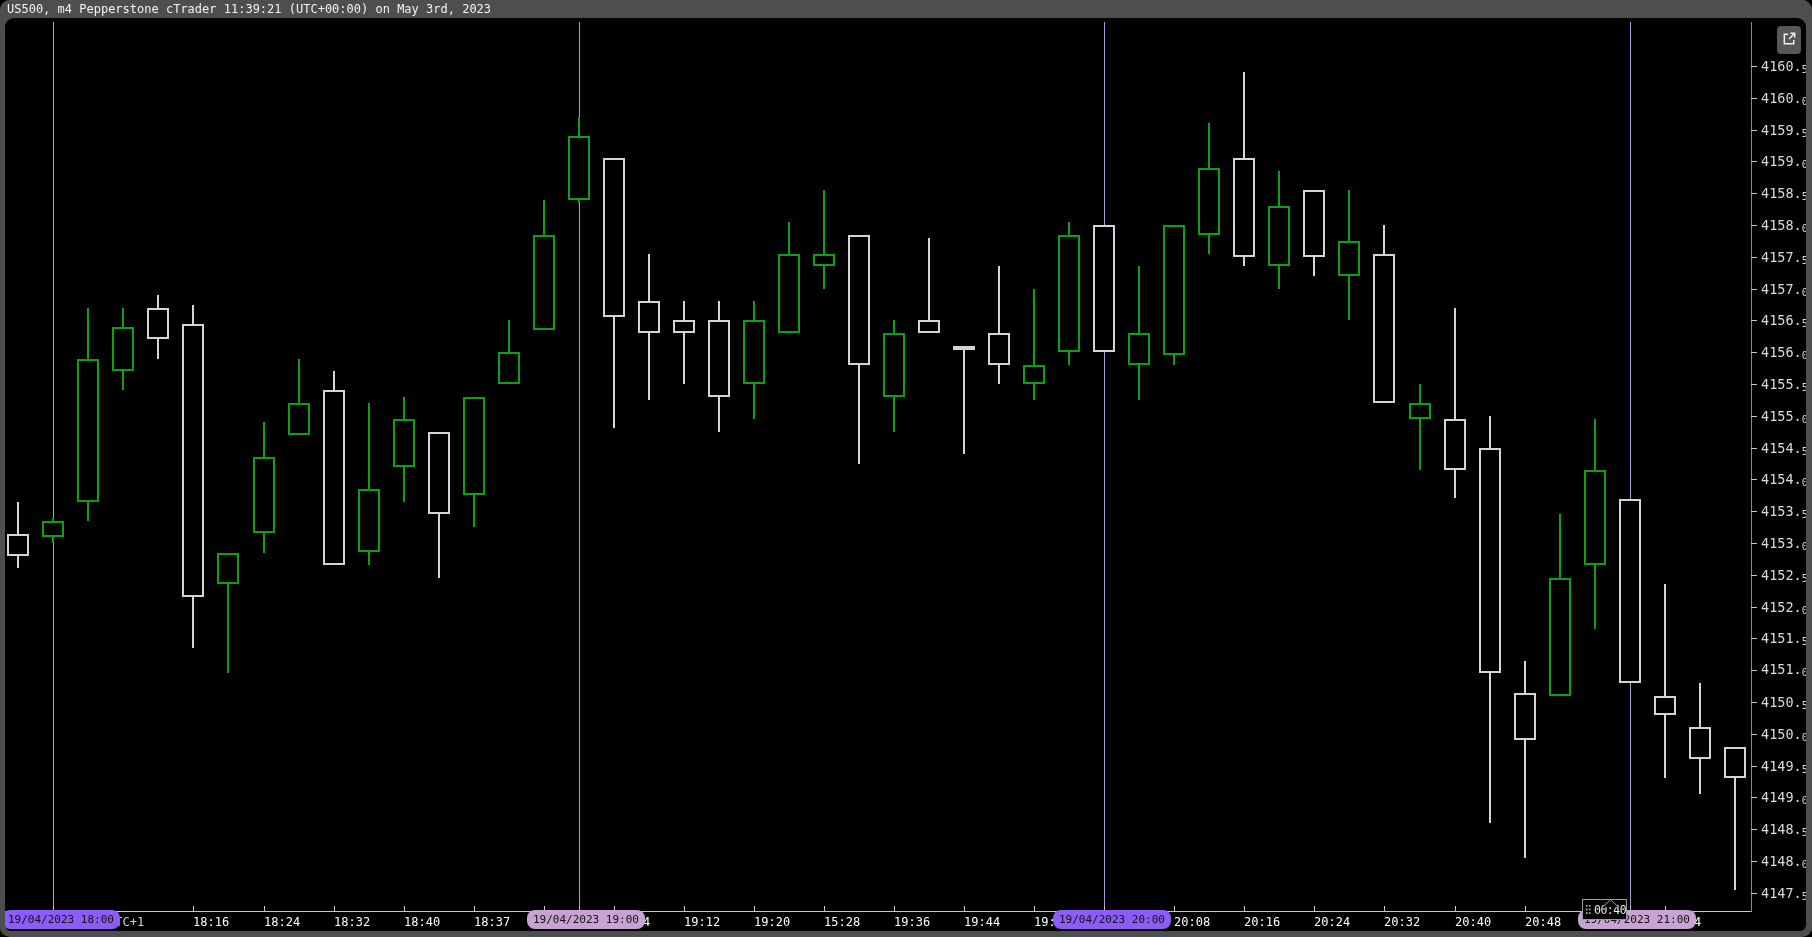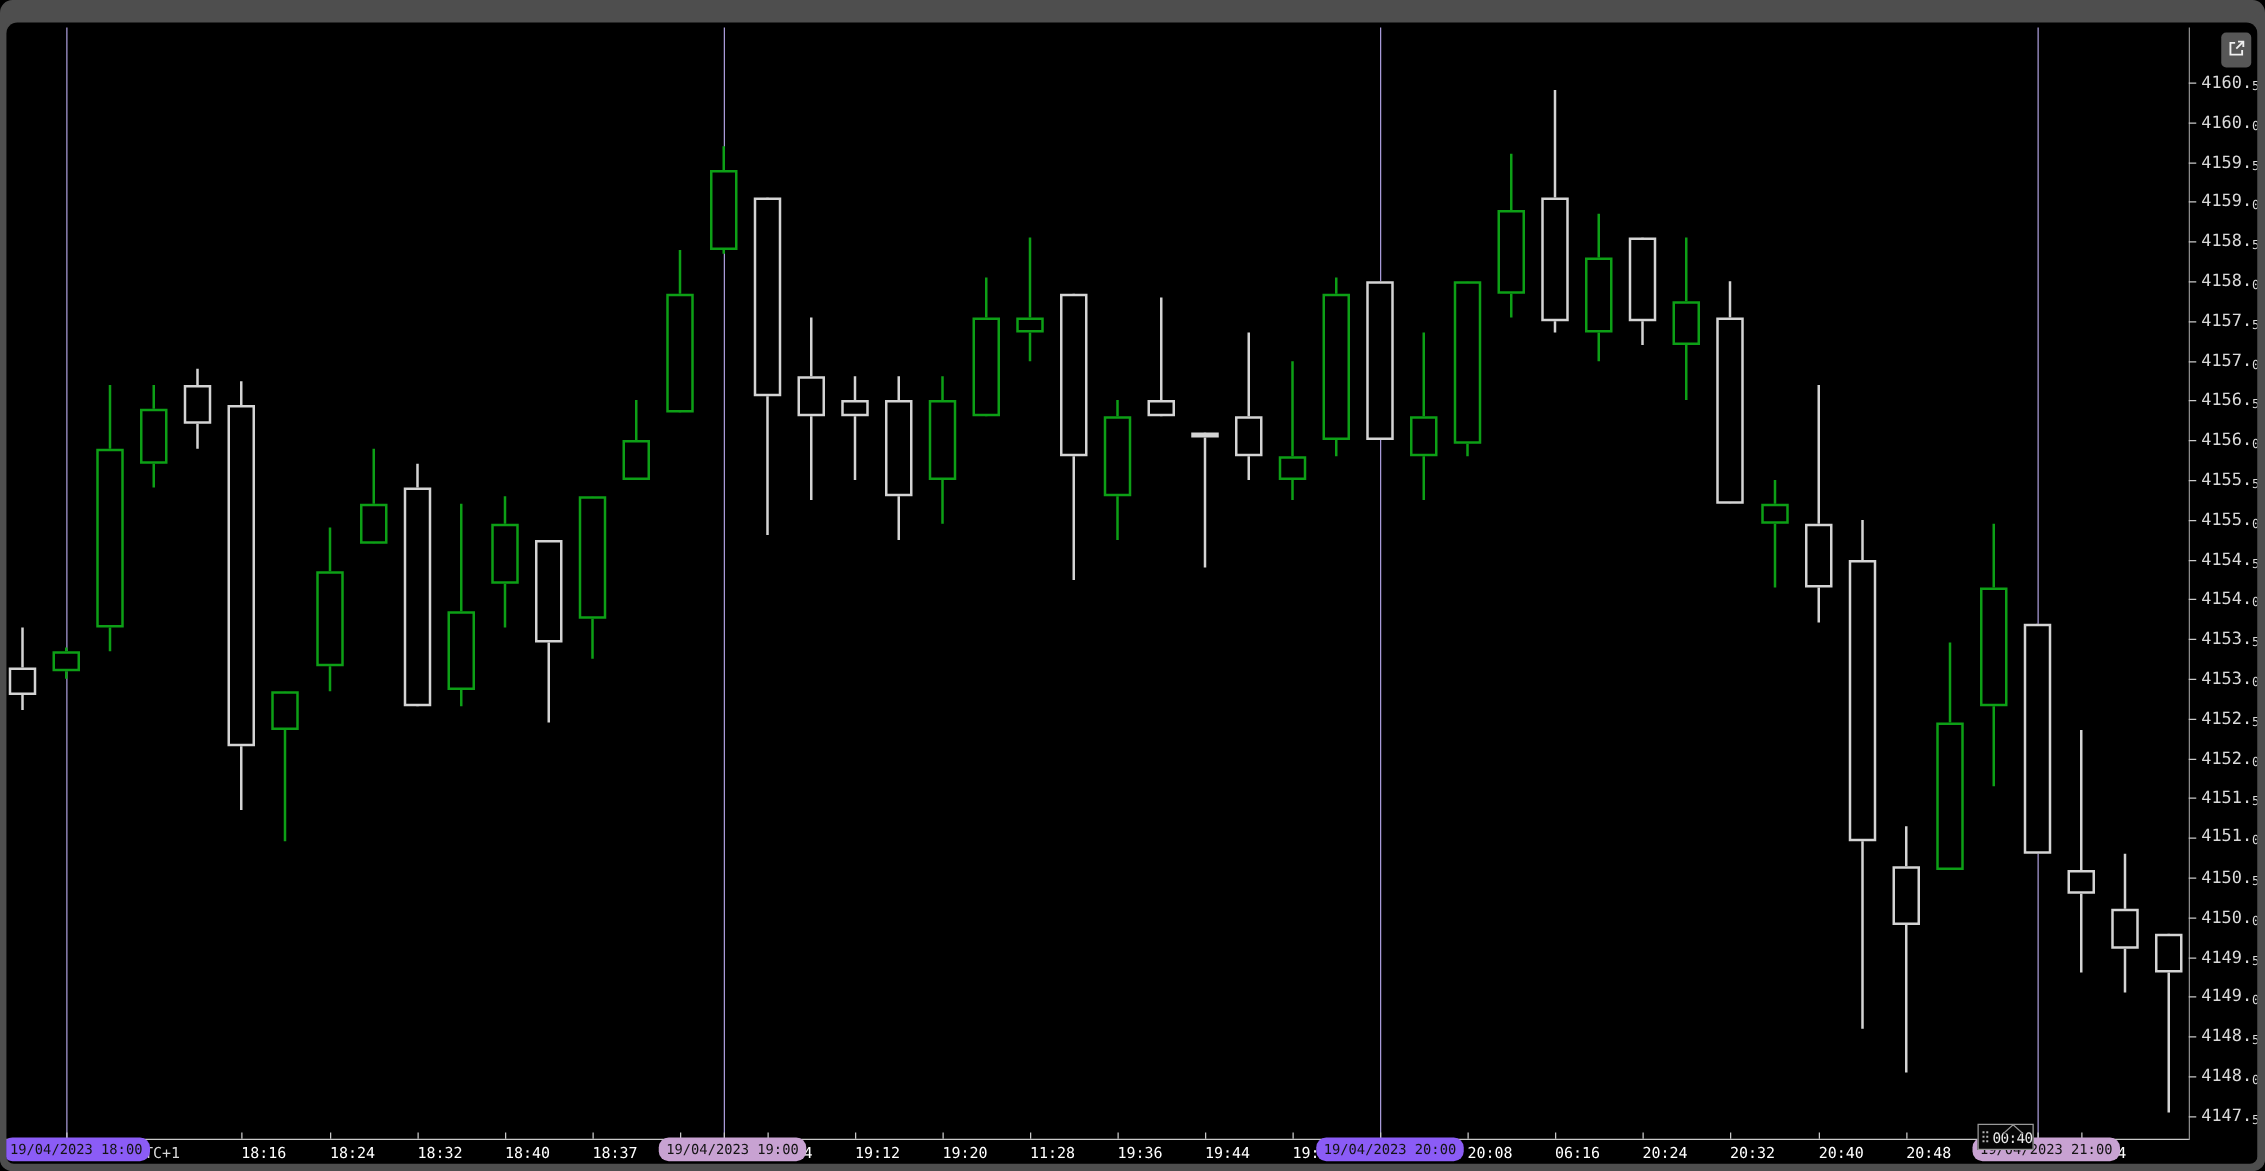--- a/index.html
+++ b/index.html
@@ -28,20 +28,21 @@
              border:1px solid #9a9a9a;box-sizing:border-box;z-index:5;display:flex;align-items:center;}
   #countdown .grip{margin-left:2px;margin-right:2px;display:flex;}
   #countdown .time{font-size:11.5px;color:#ececec;letter-spacing:-0.5px;}
   #countdown .caret{position:absolute;left:19px;top:-8px;}
   .frame-edge{position:absolute;background:#4e4e4e;}
 </style>
 </head>
 <body>
 
 <div id="window">
+  <div id="title-bar">US500, m4 Pepperstone cTrader 11:39:21 (UTC+00:00) on May 3rd, 2023</div>
 
   <div id="chart">
     <div id="grid-layer">
         <div class="gridline" style="left: 48px; background: rgb(168, 154, 216);"></div>
         <div class="gridline" style="left: 574px; background: rgb(168, 154, 216);"></div>
         <div class="gridline" style="left: 1099px; background: rgb(168, 154, 216);"></div>
         <div class="gridline" style="left: 1625px; background: rgb(168, 154, 216);"></div>
       </div>
     <div id="candle-layer">
         <div class="wick" style="left: 12.3px; top: 483.7px; height: 66.8px; background: rgb(212, 212, 212);"></div>
@@ -219,31 +220,31 @@
         <div class="t-min" style="left: 469px;">18:37</div>
         <div class="t-tick" style="left: 539px;"></div>
         <div class="t-min" style="left: 539px;">18:56</div>
         <div class="t-tick" style="left: 609px;"></div>
         <div class="t-min" style="left: 609px;">19:04</div>
         <div class="t-tick" style="left: 679px;"></div>
         <div class="t-min" style="left: 679px;">19:12</div>
         <div class="t-tick" style="left: 749px;"></div>
         <div class="t-min" style="left: 749px;">19:20</div>
         <div class="t-tick" style="left: 819px;"></div>
-        <div class="t-min" style="left: 819px;">11:28</div>
+        <div class="t-min" style="left: 819px;">15:28</div>
         <div class="t-tick" style="left: 889px;"></div>
         <div class="t-min" style="left: 889px;">19:36</div>
         <div class="t-tick" style="left: 959px;"></div>
         <div class="t-min" style="left: 959px;">19:44</div>
         <div class="t-tick" style="left: 1029px;"></div>
         <div class="t-min" style="left: 1029px;">19:52</div>
         <div class="t-tick" style="left: 1169px;"></div>
         <div class="t-min" style="left: 1169px;">20:08</div>
         <div class="t-tick" style="left: 1239px;"></div>
-        <div class="t-min" style="left: 1239px;">06:16</div>
+        <div class="t-min" style="left: 1239px;">20:16</div>
         <div class="t-tick" style="left: 1309px;"></div>
         <div class="t-min" style="left: 1309px;">20:24</div>
         <div class="t-tick" style="left: 1379px;"></div>
         <div class="t-min" style="left: 1379px;">20:32</div>
         <div class="t-tick" style="left: 1450px;"></div>
         <div class="t-min" style="left: 1450px;">20:40</div>
         <div class="t-tick" style="left: 1520px;"></div>
         <div class="t-min" style="left: 1520px;">20:48</div>
         <div class="t-tick" style="left: 1660px;"></div>
         <div class="t-min" style="left: 1660px;">21:04</div>

